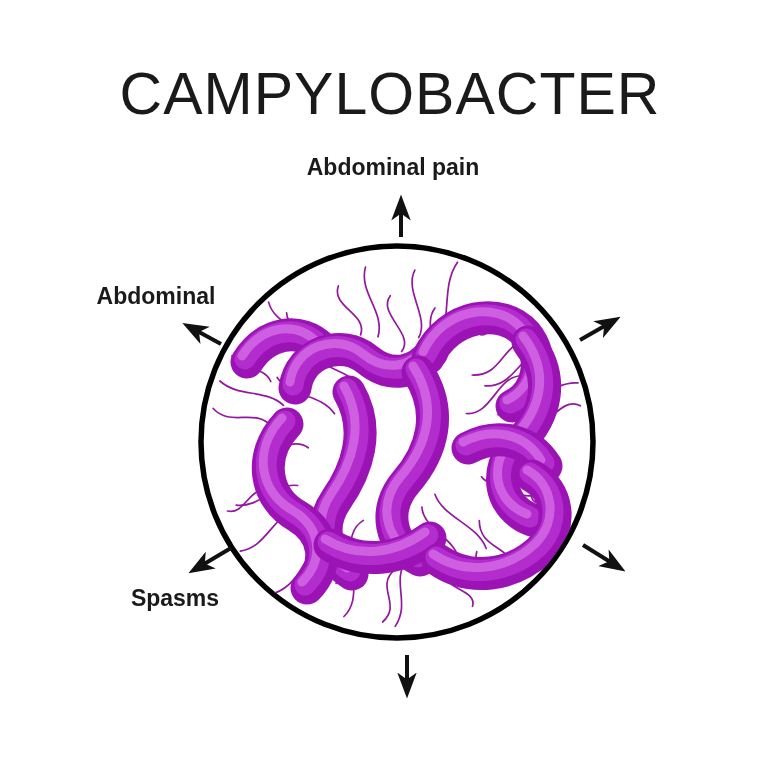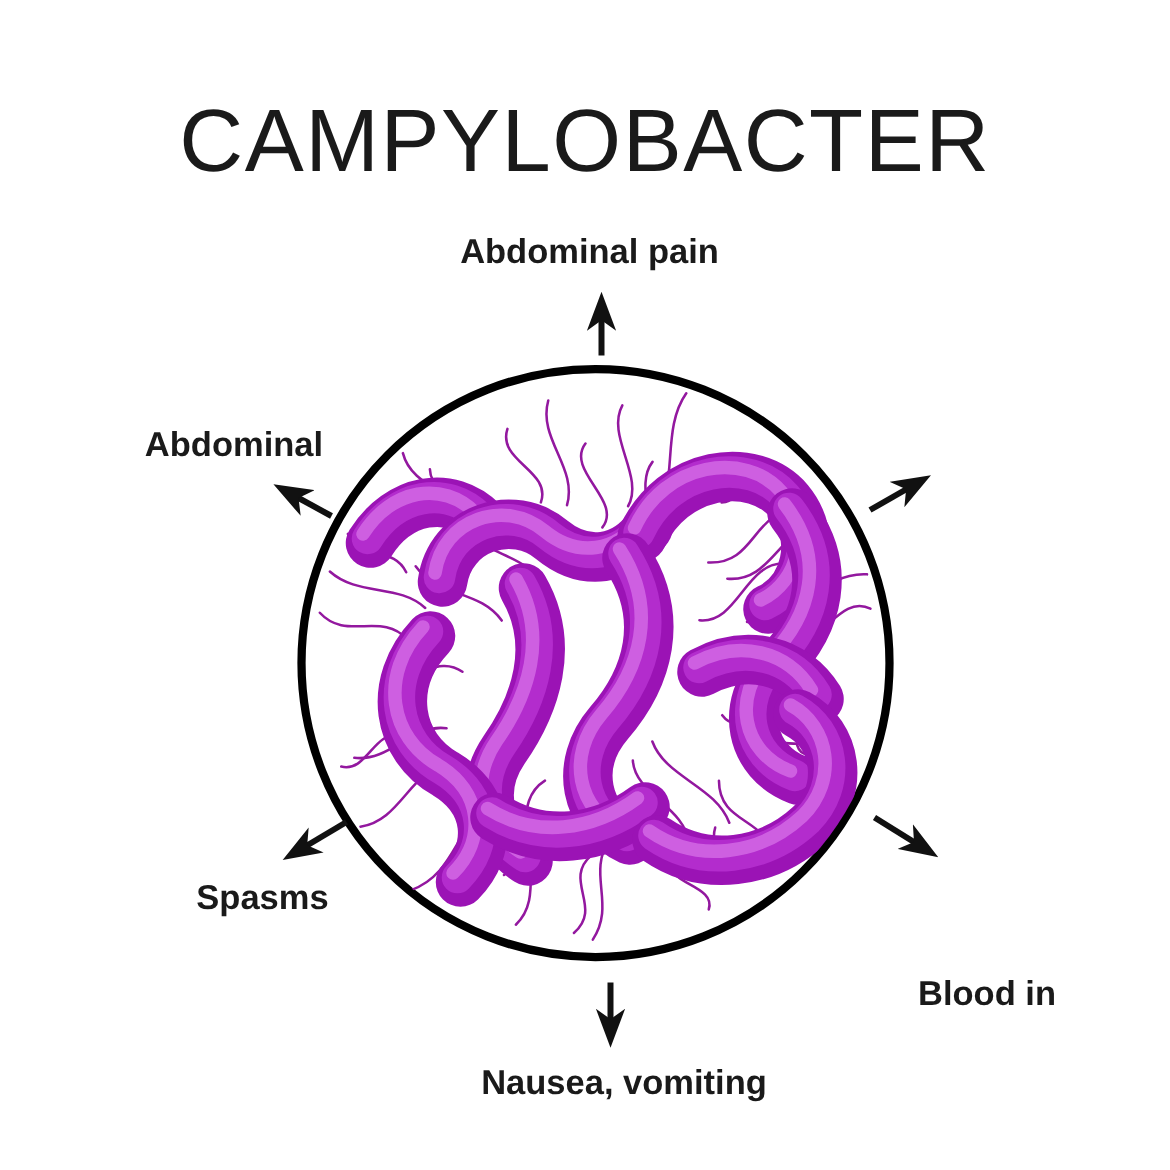--- a/index.html
+++ b/index.html
@@ -153,22 +153,20 @@
       <line class="arrow" x1="221" y1="344" x2="188" y2="326" marker-end="url(#ah)"></line>
     </g>
   </svg>
 
   <div class="title">CAMPYLOBACTER</div>
 
   <div class="label centered" style="left:393px;top:151px;">Abdominal pain</div>
 
 
   <div class="label" style="left:612px;top:582px;">
-    <div>Blood in</div>
   </div>
 
-  <div class="label centered" style="left:416px;top:705px;">Nausea, vomiting</div>
 
   <div class="label centered" style="left:175px;top:582px;">Spasms</div>
 
   <div class="label centered" style="left:156px;top:280px;">Abdominal</div>
 
 </div>
 
 </body></html>

